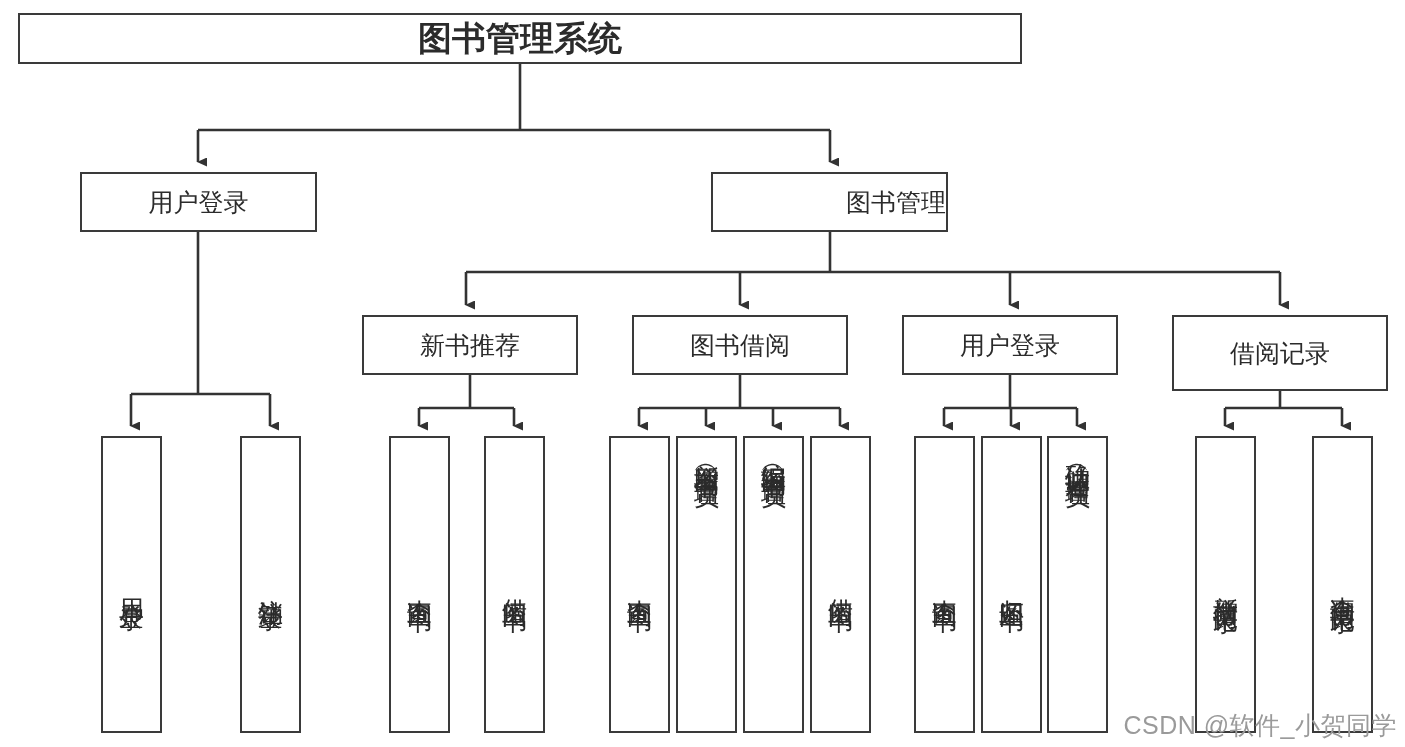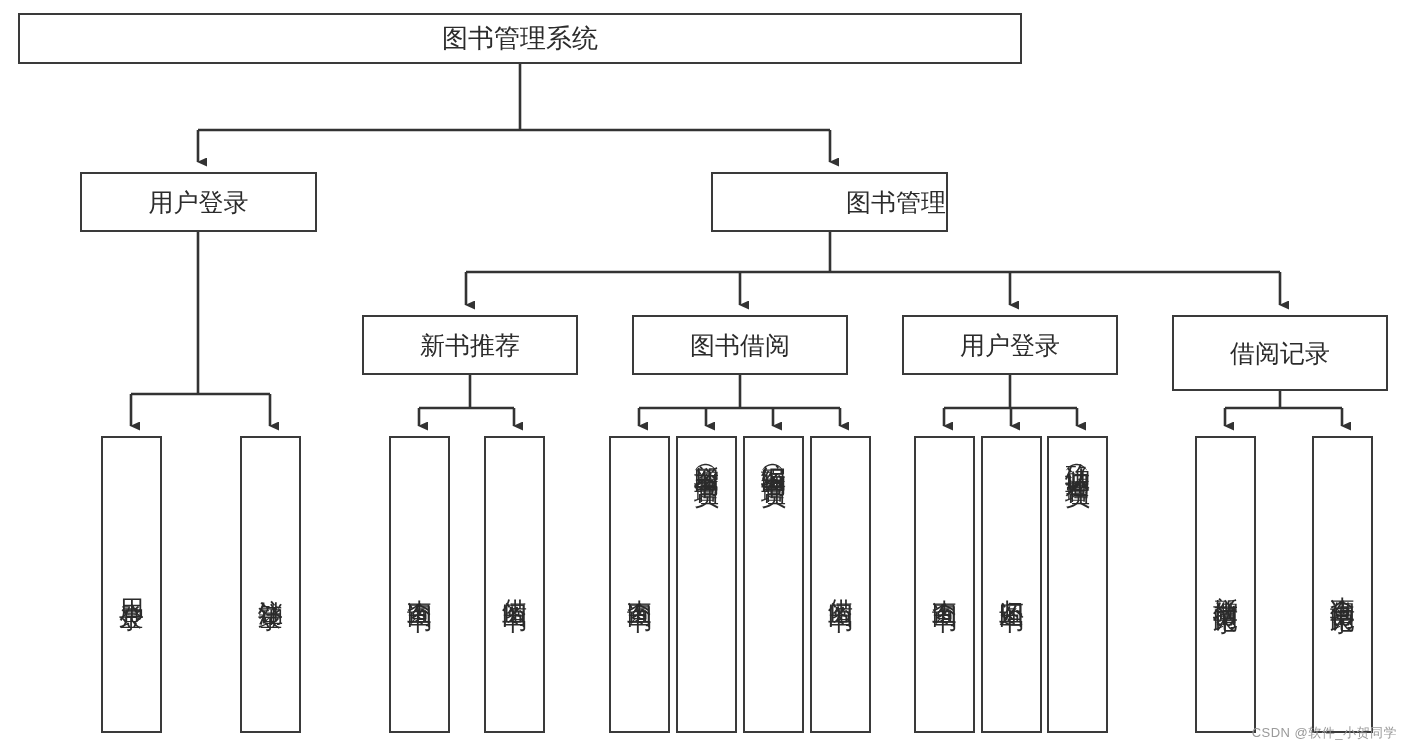--- a/index.html
+++ b/index.html
@@ -40,21 +40,22 @@
     color: #2b2b2b;
     text-align: center;
     line-height: 1.12;
     white-space: nowrap;
   }
   
   .node-h .node-label {
     font-size: 25px;
   }
   .node-root .node-label {
-    font-size: 26px;
+    font-size: 34px;
+    font-weight: bold;
   }
   
   .node-v {
     align-items: flex-start;
     justify-content: center;
     padding-top: 6px;
   }
   .node-v .node-label {
     writing-mode: vertical-rl;
     text-orientation: upright;
@@ -64,21 +65,21 @@
     white-space: pre;
   }
   .node-v.leaf-center {
     align-items: center;
     padding-top: 0;
   }
   #watermark {
     position: absolute;
     right: 8px;
     bottom: 5px;
-    font-size: 13px;
+    font-size: 25px;
     color: #9a9a9a;
     letter-spacing: 0.5px;
     white-space: nowrap;
   }
 </style>
 </head>
 <body>
 
 <div id="diagram-canvas">
 

